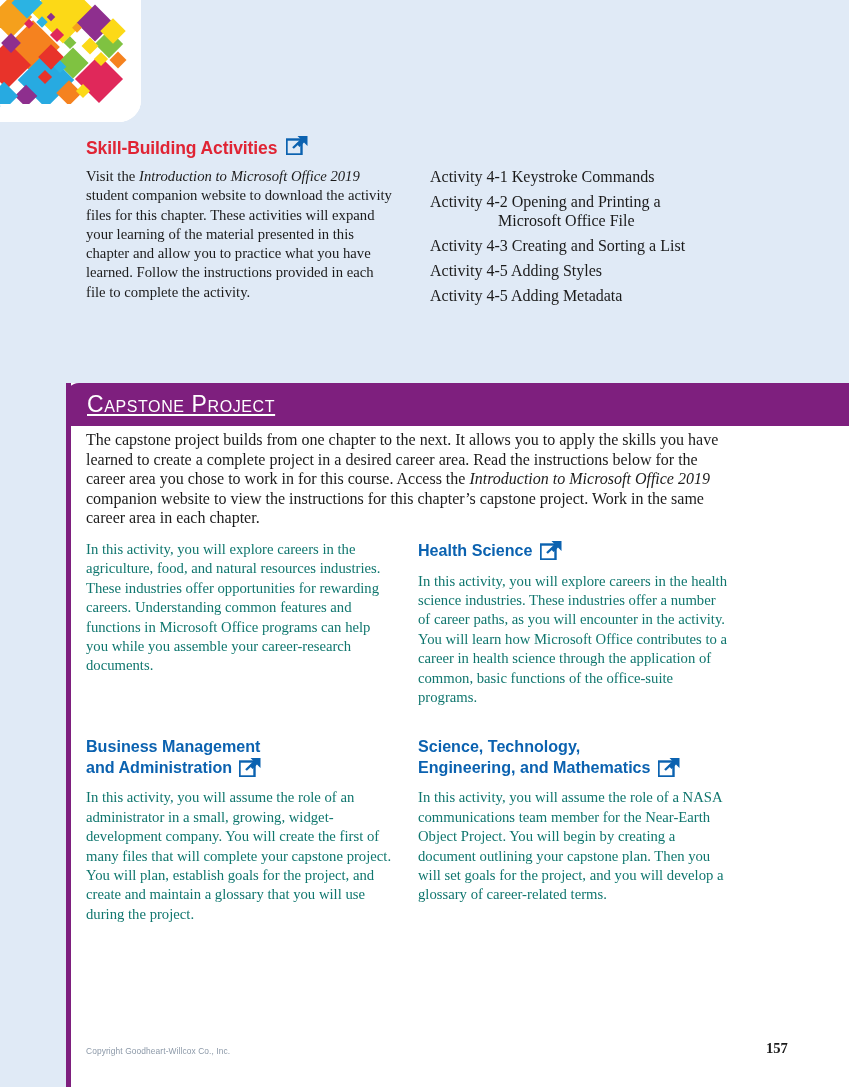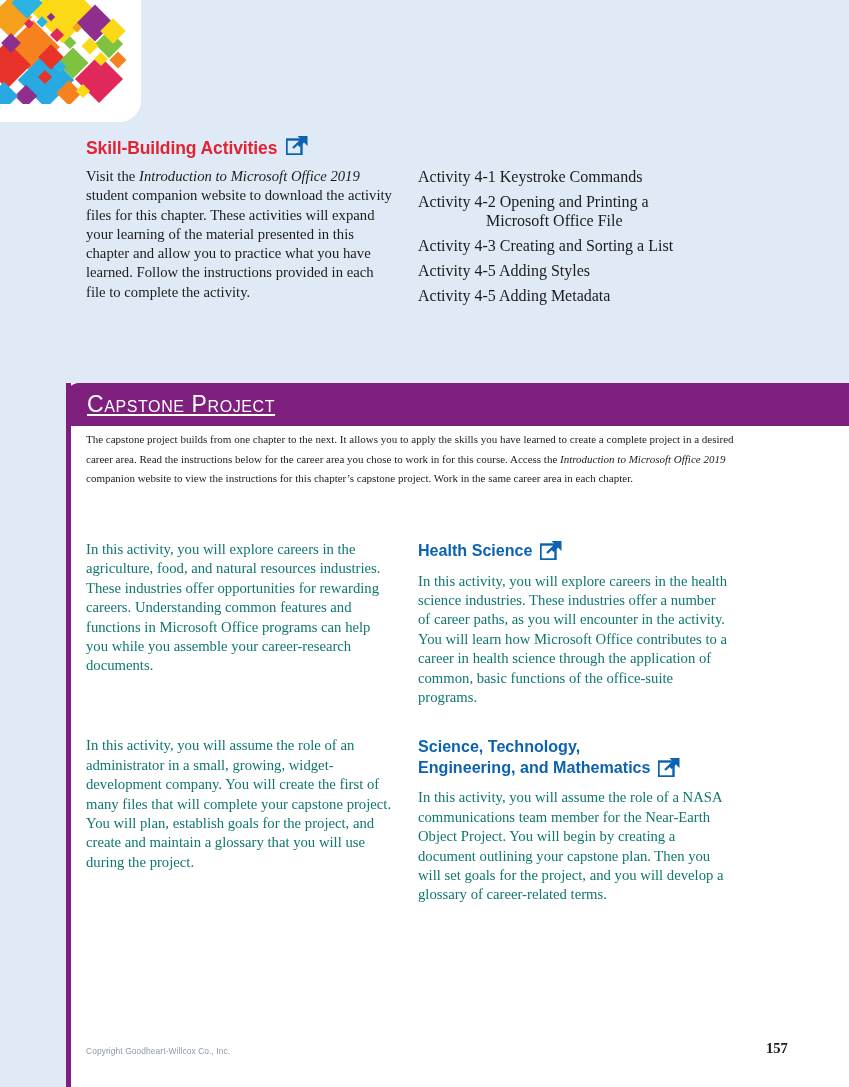--- a/index.html
+++ b/index.html
@@ -77,21 +77,21 @@
     color: #e02434;
     letter-spacing: -0.1px;
     display: flex;
     align-items: center;
     gap: 9px;
     margin: 0 0 6px 0;
     line-height: 20px;
   }
   .skill-cols {
     display: flex;
-    gap: 0;
+    gap: 12px;
   }
   .skill-left {
     width: 307px;
     padding-top: 2px;
   }
   .skill-right {
     width: 330px;
     margin-left: 25px;
     padding-top: 2px;
   }
@@ -138,21 +138,21 @@
     padding-left: 21px;
     line-height: 1;
     text-decoration: underline;
   }
 
   
   #capstone-intro {
     position: absolute;
     left: 86px; top: 430px;
     width: 648px;
-    font-size: 11px;
+    font-size: 16px;
     line-height: 19.6px;
   }
 
   #career-grid {
     position: absolute;
     left: 86px; top: 540px;
     width: 655px;
   }
   .career-row {
     display: flex;
@@ -335,20 +335,30 @@
           </span>
         </h3>
         <p class="career-body">In this activity, you will explore careers in the health science industries. These industries offer a number of career paths, as you will encounter in the activity. You will learn how Microsoft Office contributes to a career in health science through the application of common, basic functions of the office-suite programs.</p>
       </div>
     </div>
 
     <div class="row-gap"></div>
 
     <div class="career-row">
       <div class="career-col">
+        <h3 class="career-head">
+          <span>Business Management</span><br>
+          <span>and Administration</span><span class="lnk">
+            <svg width="22" height="19" viewBox="0 0 22 19" xmlns="http://www.w3.org/2000/svg">
+              <rect x="0.5" y="3.5" width="15" height="15" fill="none" stroke="#0b62b0" stroke-width="2.4"></rect>
+              <path d="M7 12 L16 3.5" stroke="#0b62b0" stroke-width="2.4" fill="none"></path>
+              <path d="M11.5 0 L21.5 0 L21.5 10 L18 6.5 L13.6 11 L10.4 7.8 L15 3.4 Z" fill="#0b62b0"></path>
+            </svg>
+          </span>
+        </h3>
         <p class="career-body">In this activity, you will assume the role of an administrator in a small, growing, widget-development company. You will create the first of many files that will complete your capstone project. You will plan, establish goals for the project, and create and maintain a glossary that you will use during the project.</p>
       </div>
 
       <div class="career-col right">
         <h3 class="career-head">
           <span>Science, Technology,</span><br>
           <span>Engineering, and Mathematics</span><span class="lnk">
             <svg width="22" height="19" viewBox="0 0 22 19" xmlns="http://www.w3.org/2000/svg">
               <rect x="0.5" y="3.5" width="15" height="15" fill="none" stroke="#0b62b0" stroke-width="2.4"></rect>
               <path d="M7 12 L16 3.5" stroke="#0b62b0" stroke-width="2.4" fill="none"></path>

